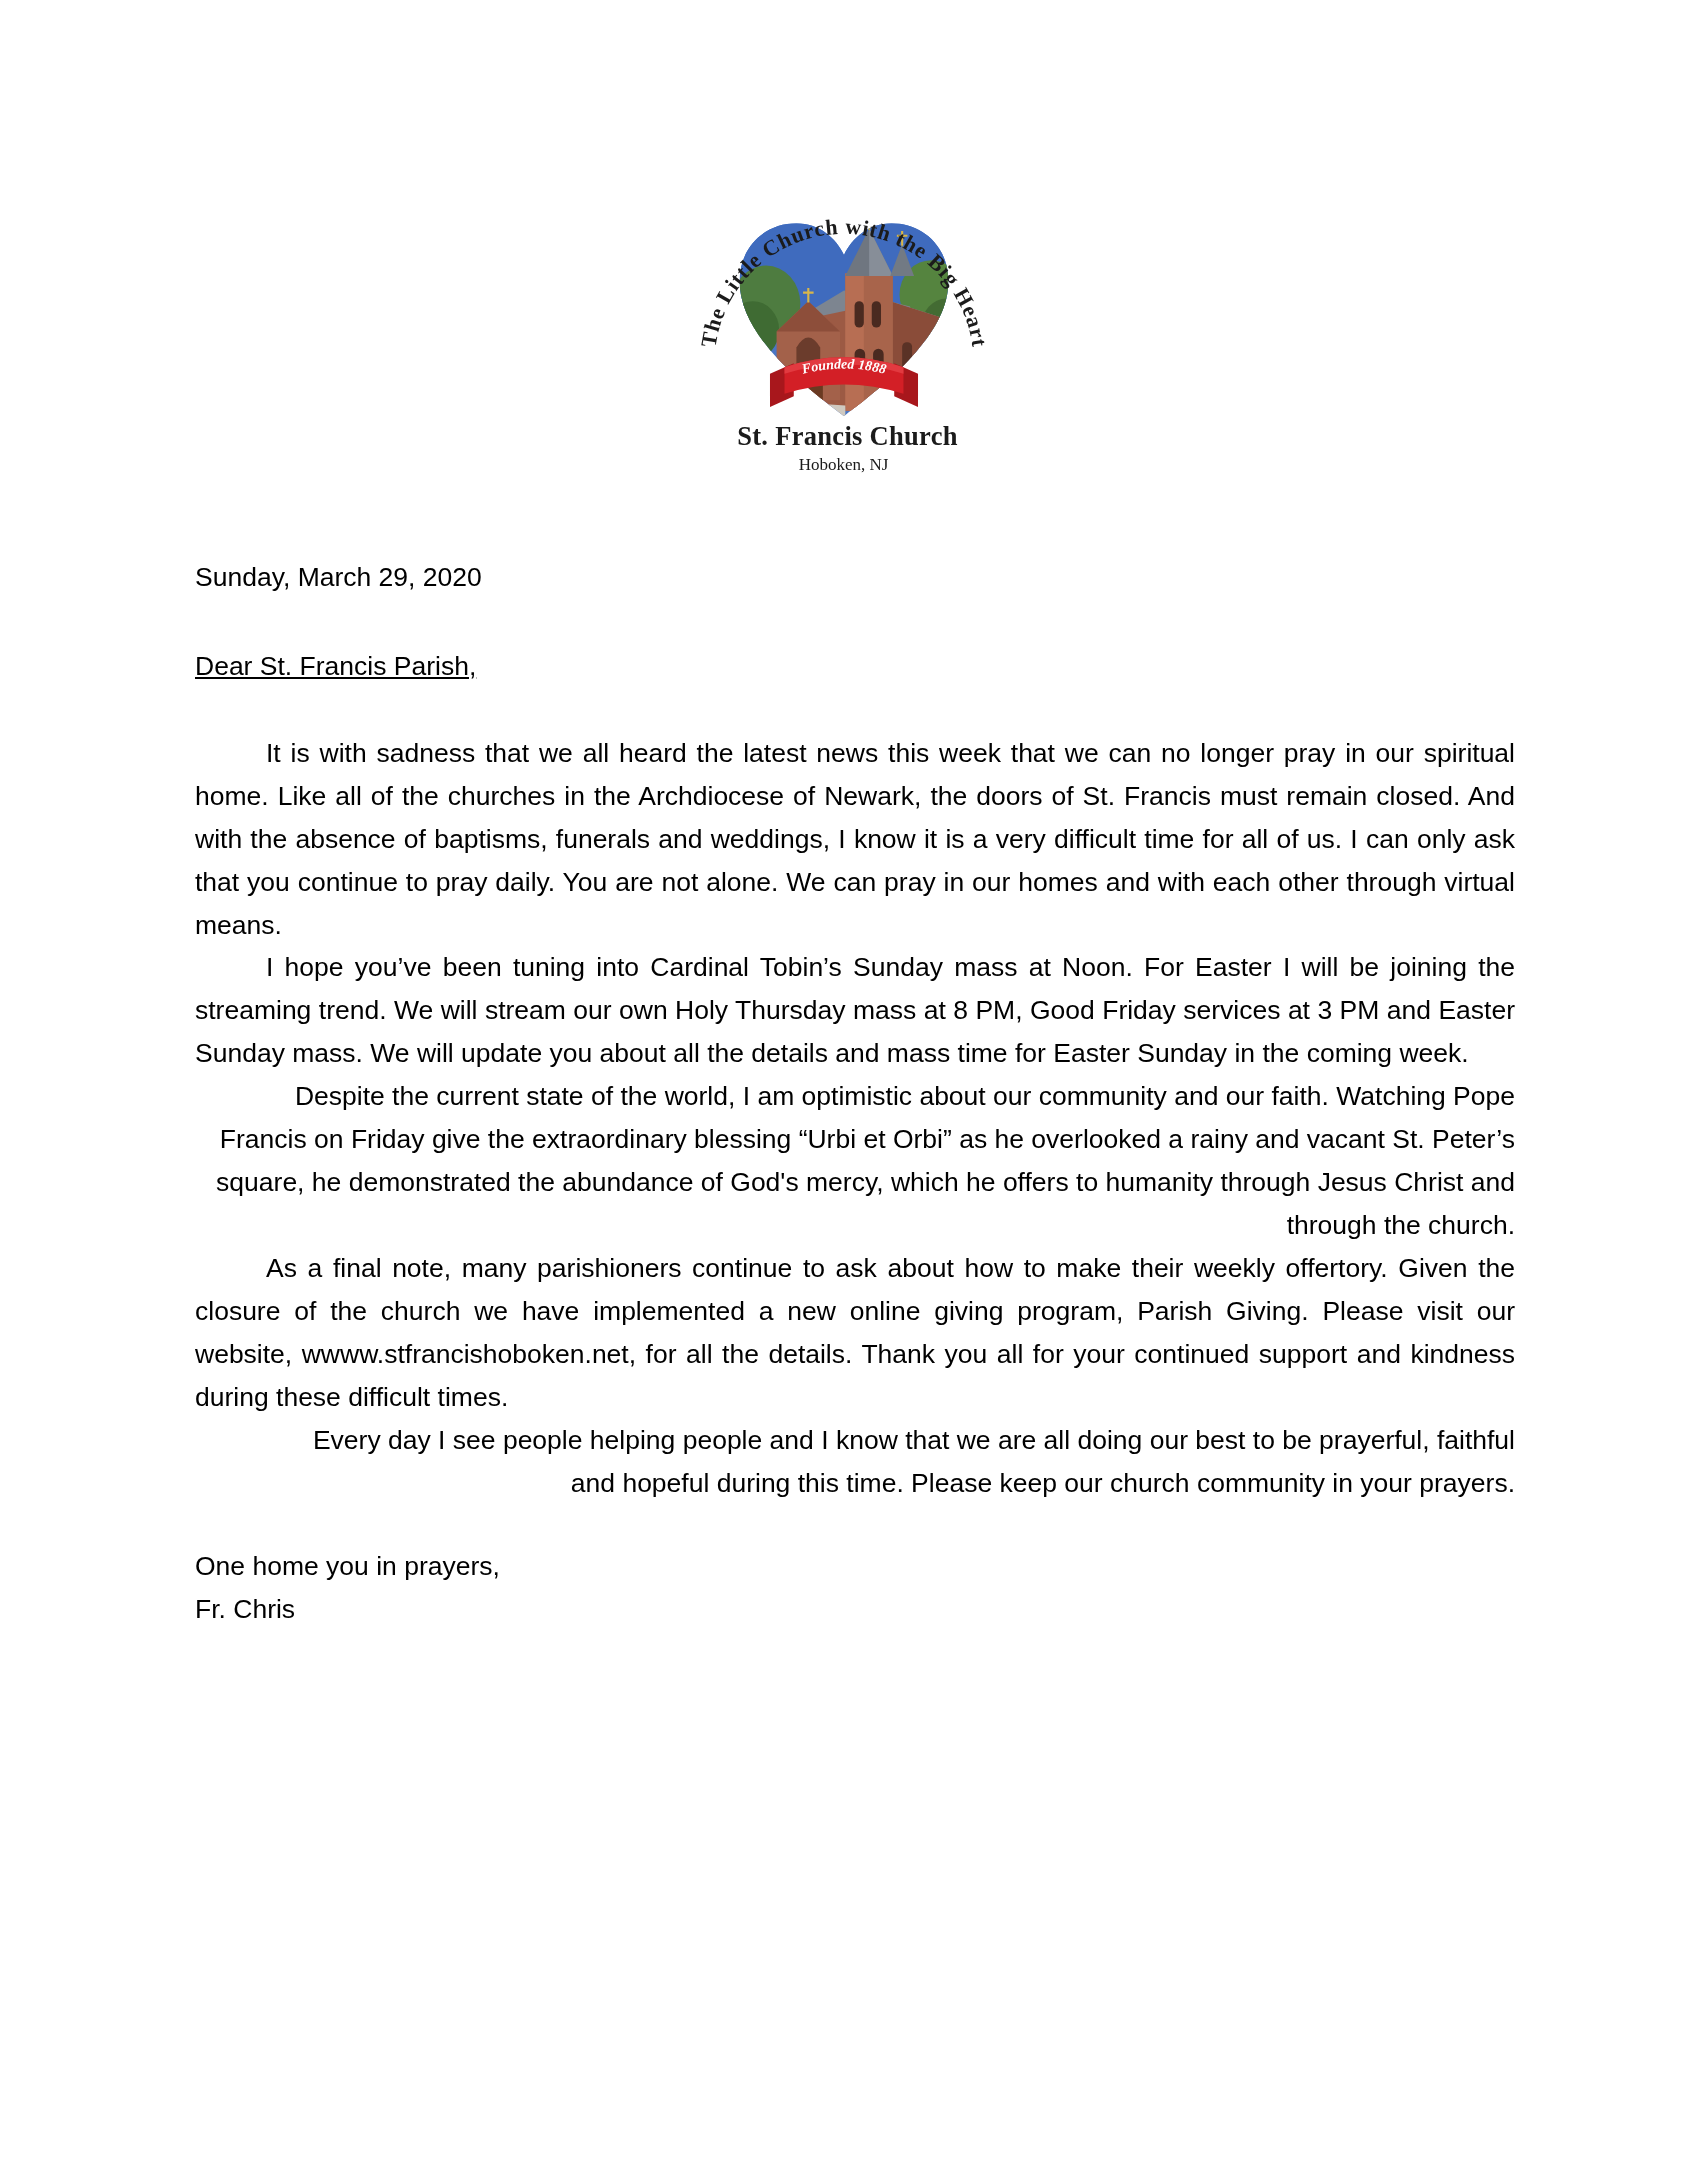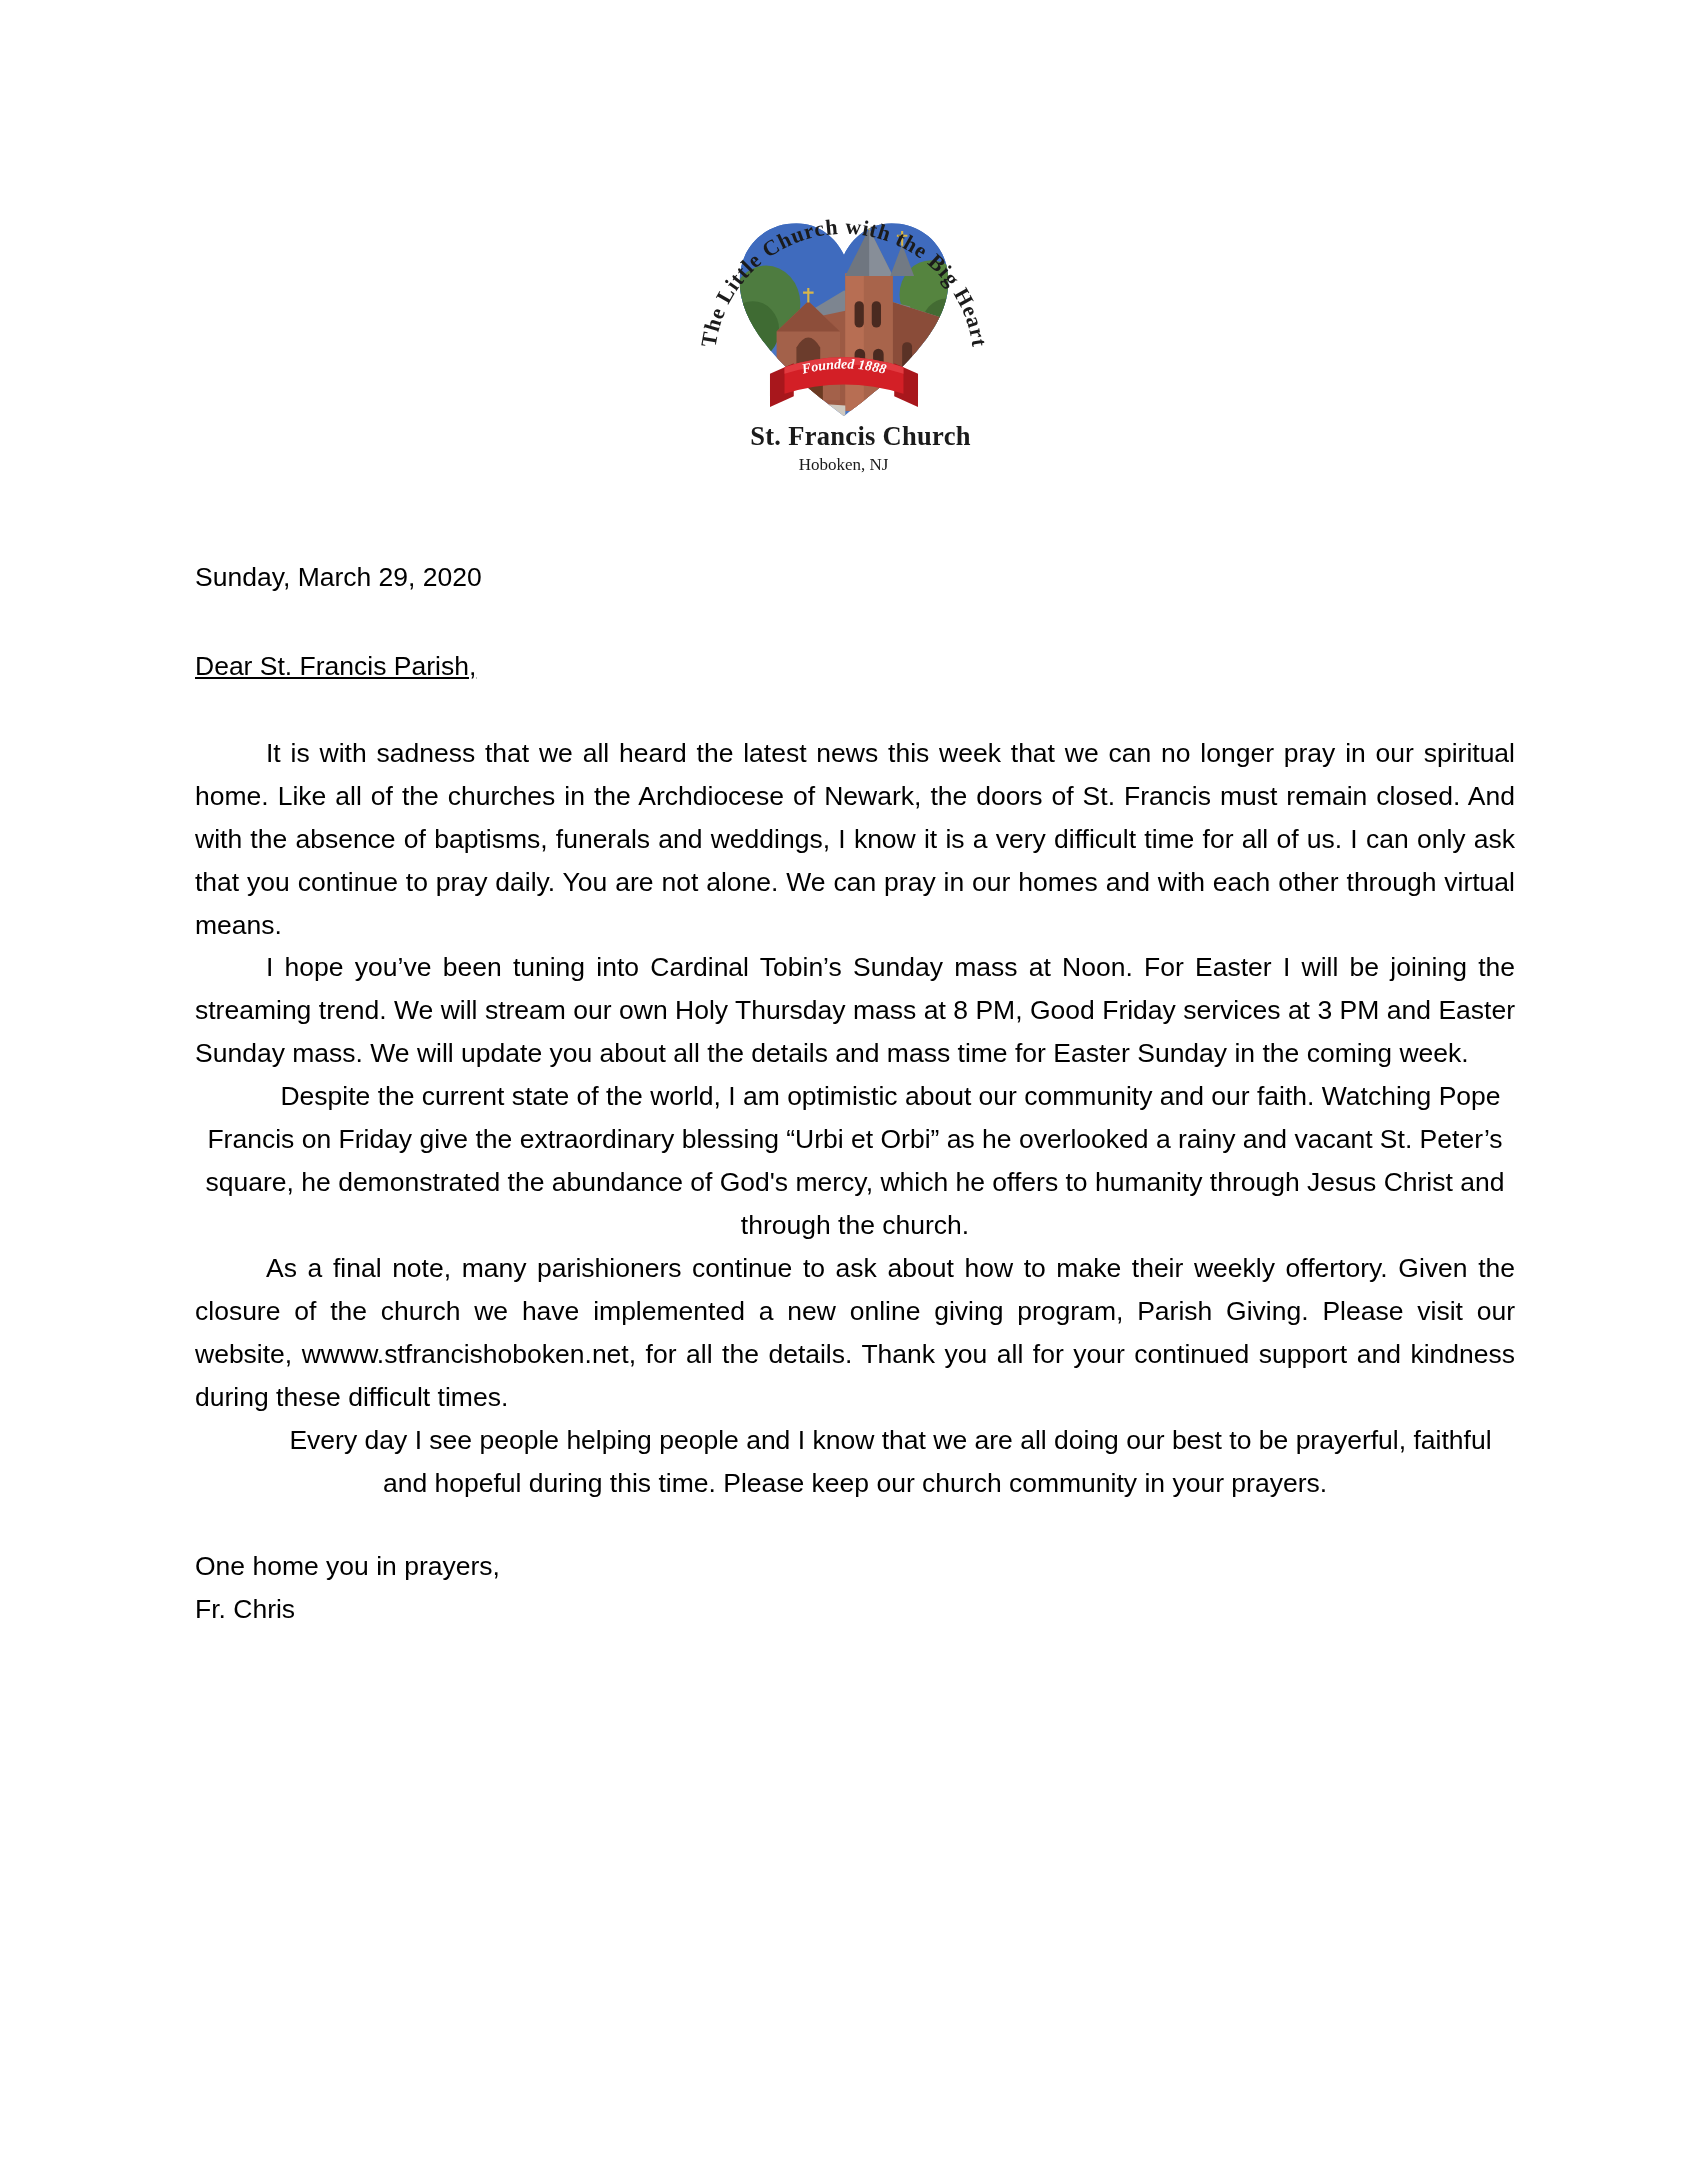--- a/index.html
+++ b/index.html
@@ -41,21 +41,21 @@
   .logo-svg {
     position: absolute;
     left: 0;
     top: 0;
     width: 304px;
     height: 271px;
   }
 
   .logo-name {
     position: absolute;
-    left: 17px;
+    left: 4px;
     top: 258px;
     width: 304px;
     text-align: center;
     font-family: "Liberation Serif", serif;
     font-weight: bold;
     font-size: 26.5px;
     letter-spacing: 0.3px;
     color: #1b1b1b;
     line-height: 1.05;
   }
@@ -84,21 +84,21 @@
   }
 
   .line-date   { margin: 0 0 46px 0; }
   .line-salute { margin: 0 0 44px 0; text-decoration: underline; }
 
   p.para {
     margin: 0;
     text-indent: 71px;
   }
   p.justified { text-align: justify; text-align-last: left; }
-  p.ragged    { text-align: center; }
+  p.ragged    { text-align: right; }
 
   .closing {
     margin-top: 41px;
   }
   .closing div { margin: 0; }
 
   
   .founded-text {
     font-family: "Liberation Serif", serif;
     font-weight: bold;

